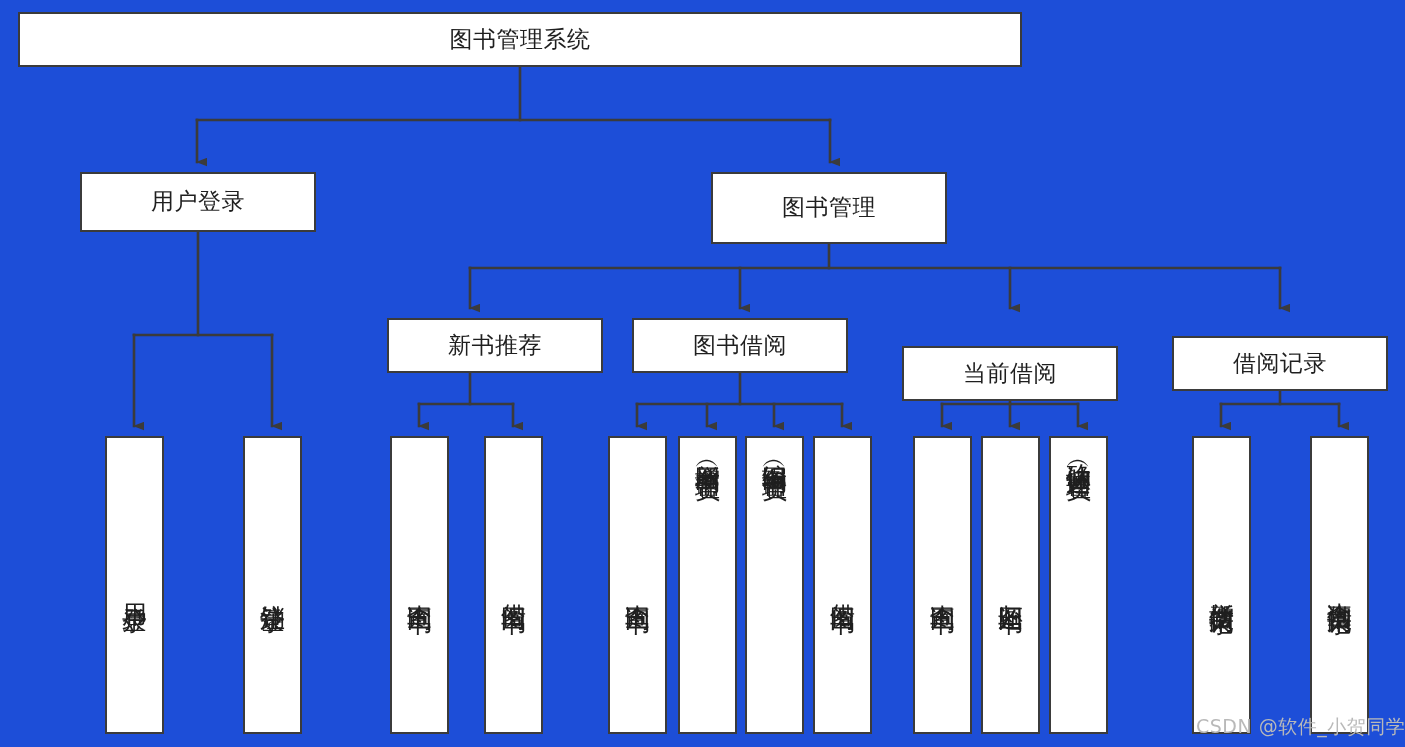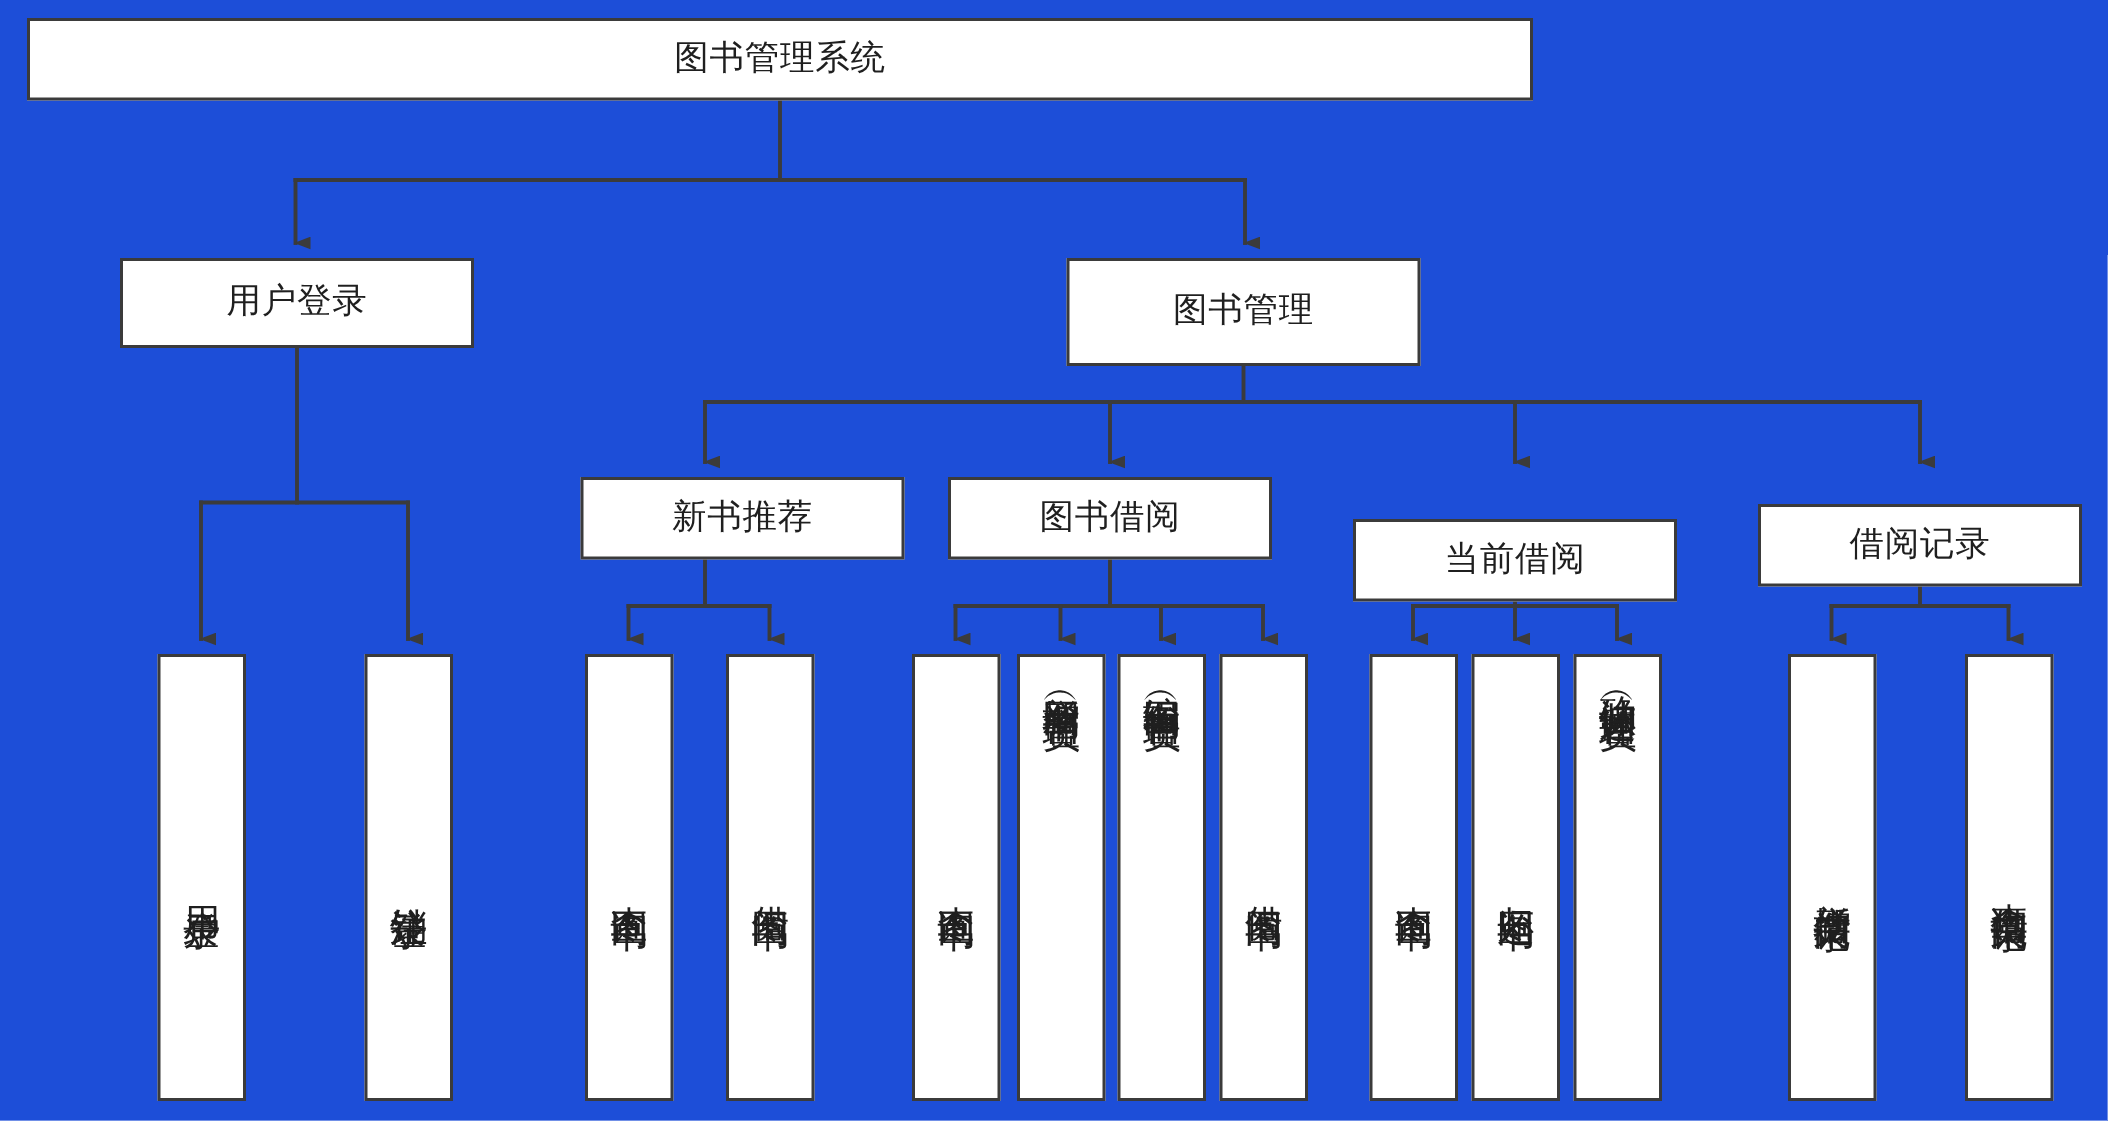--- a/index.html
+++ b/index.html
@@ -186,14 +186,15 @@
   <div class="node-box node-v" style="left: 1049px; top: 436px; width: 59px; height: 298px;">
     <span class="node-label">确认归还（管理员）</span>
   </div>
   <div class="node-box node-v center-v" style="left: 1192px; top: 436px; width: 59px; height: 298px;">
     <span class="node-label">新增借阅记录</span>
   </div>
   <div class="node-box node-v center-v" style="left: 1310px; top: 436px; width: 59px; height: 298px;">
     <span class="node-label">查询借阅记录</span>
   </div>
 
+  <div class="watermark" style="left: 1196px; top: 714px;">CSDN @软件_小贺同学</div>
 
 </div>
 
 </body></html>

